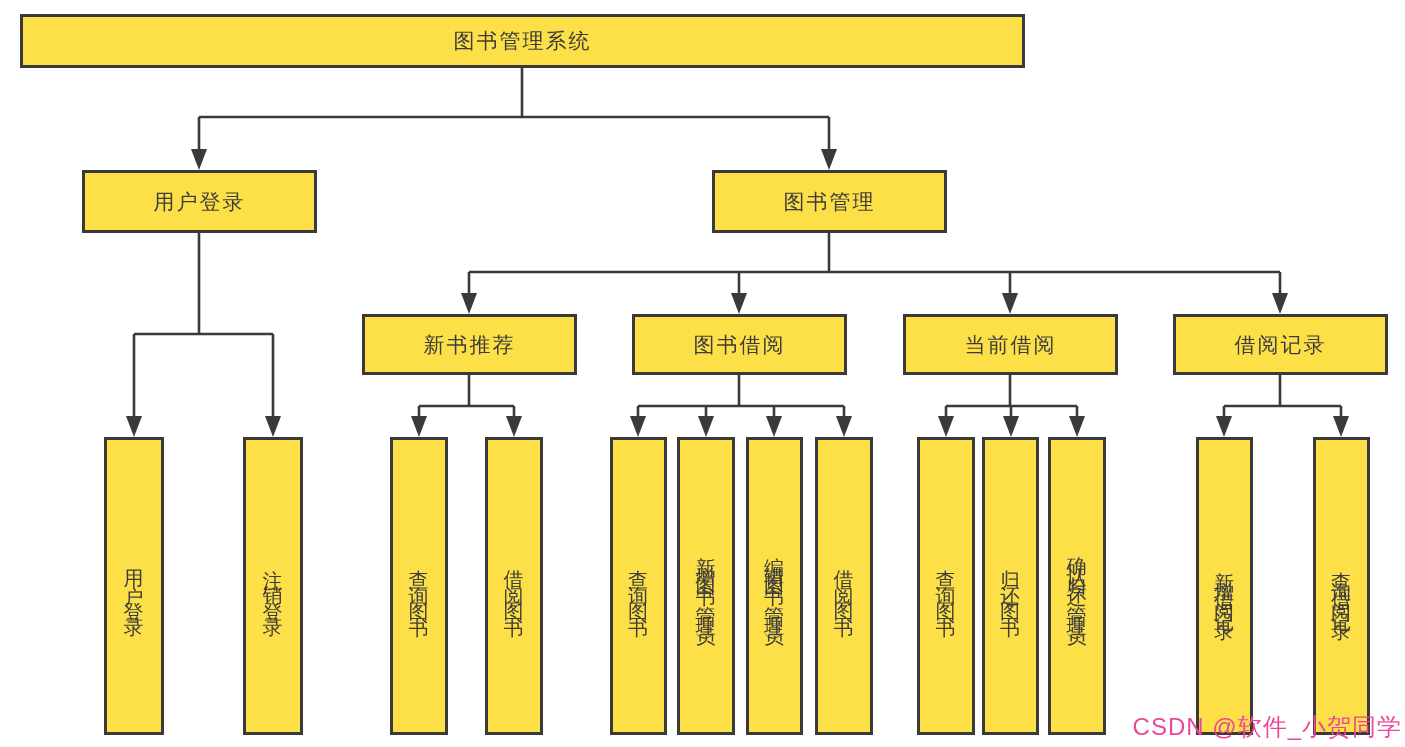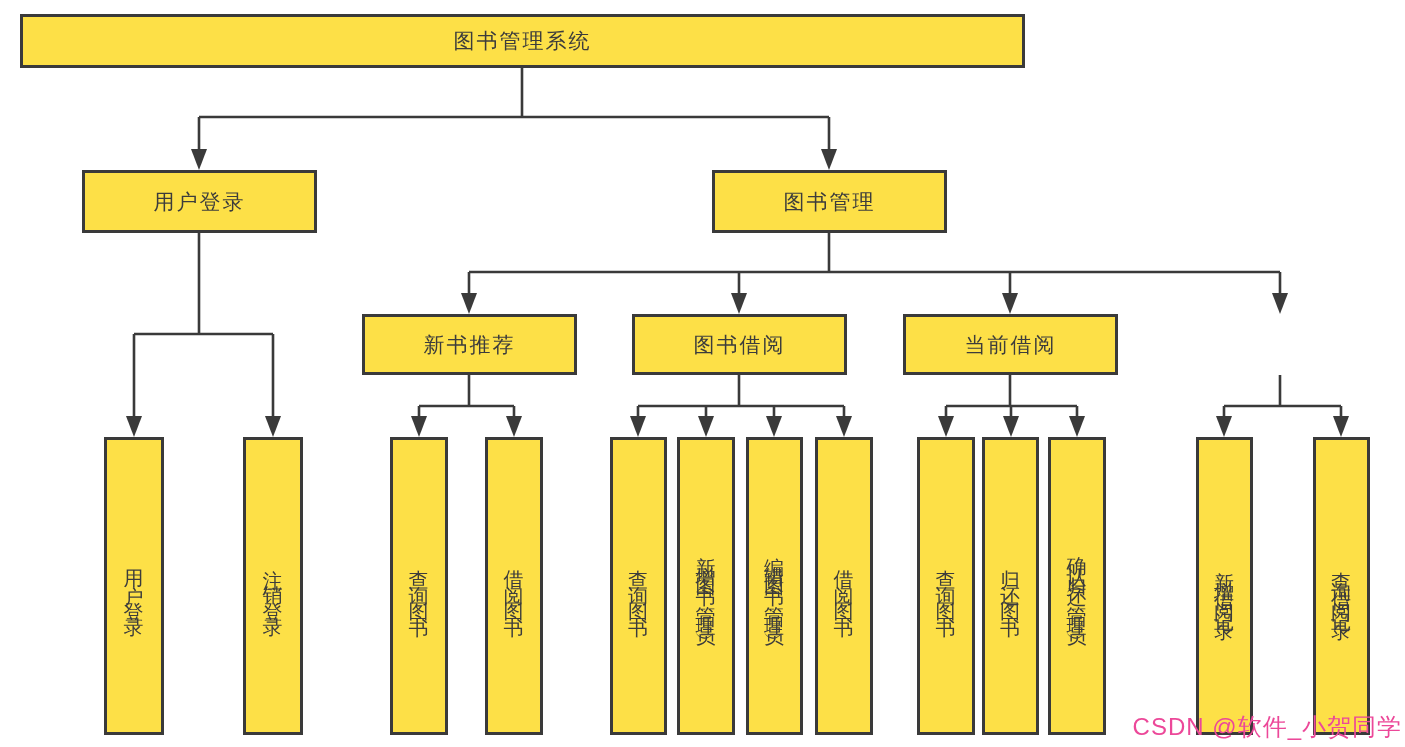--- a/index.html
+++ b/index.html
@@ -101,20 +101,23 @@
 
   <div class="node hbox" style="left:712px; top:170px; width:235px; height:63px;">
     <span>图书管理</span>
   </div>
   <div class="node hbox" style="left:903px; top:314px; width:215px; height:61px;">
     <span>当前借阅</span>
   </div>
   <div class="node hbox" style="left:632px; top:314px; width:215px; height:61px;">
     <span>图书借阅</span>
   </div>
+  <div class="node hbox" style="left:1173px; top:314px; width:215px; height:61px;">
+    <span>借阅记录</span>
+  </div>
 
   <div class="node vbox sp-wide" style="left:104px; top:437px; width:60px; height:298px;">
     <span>用户登录</span>
   </div>
   <div class="node vbox sp-wide" style="left:243px; top:437px; width:60px; height:298px;">
     <span>注销登录</span>
   </div>
 
   <div class="node vbox sp-wide" style="left:390px; top:437px; width:58px; height:298px;">
     <span>查询图书</span>

